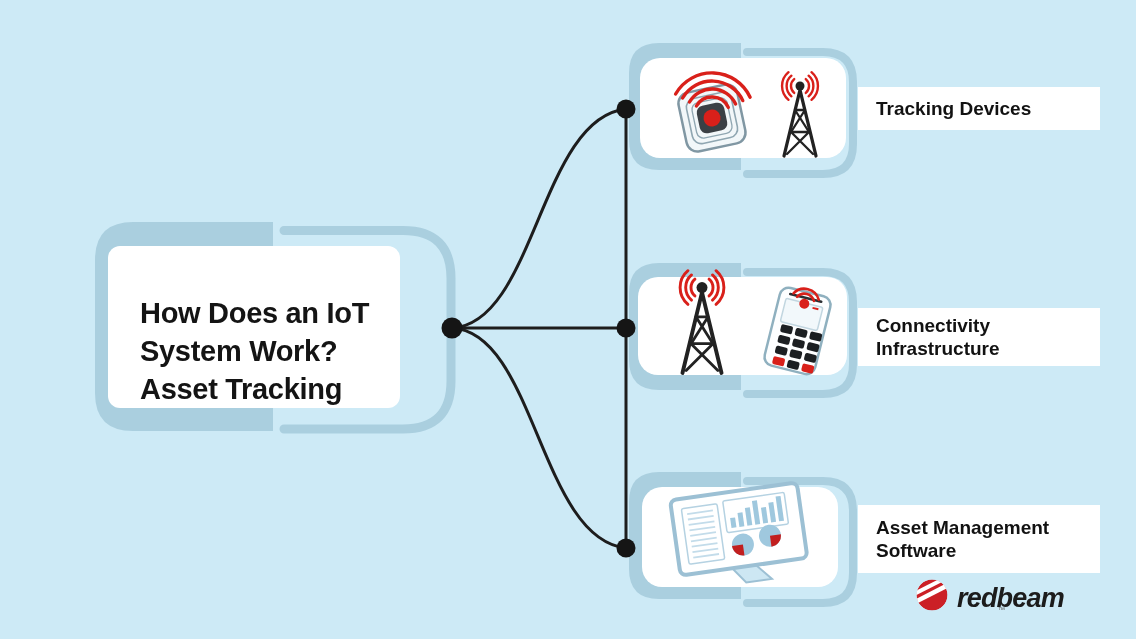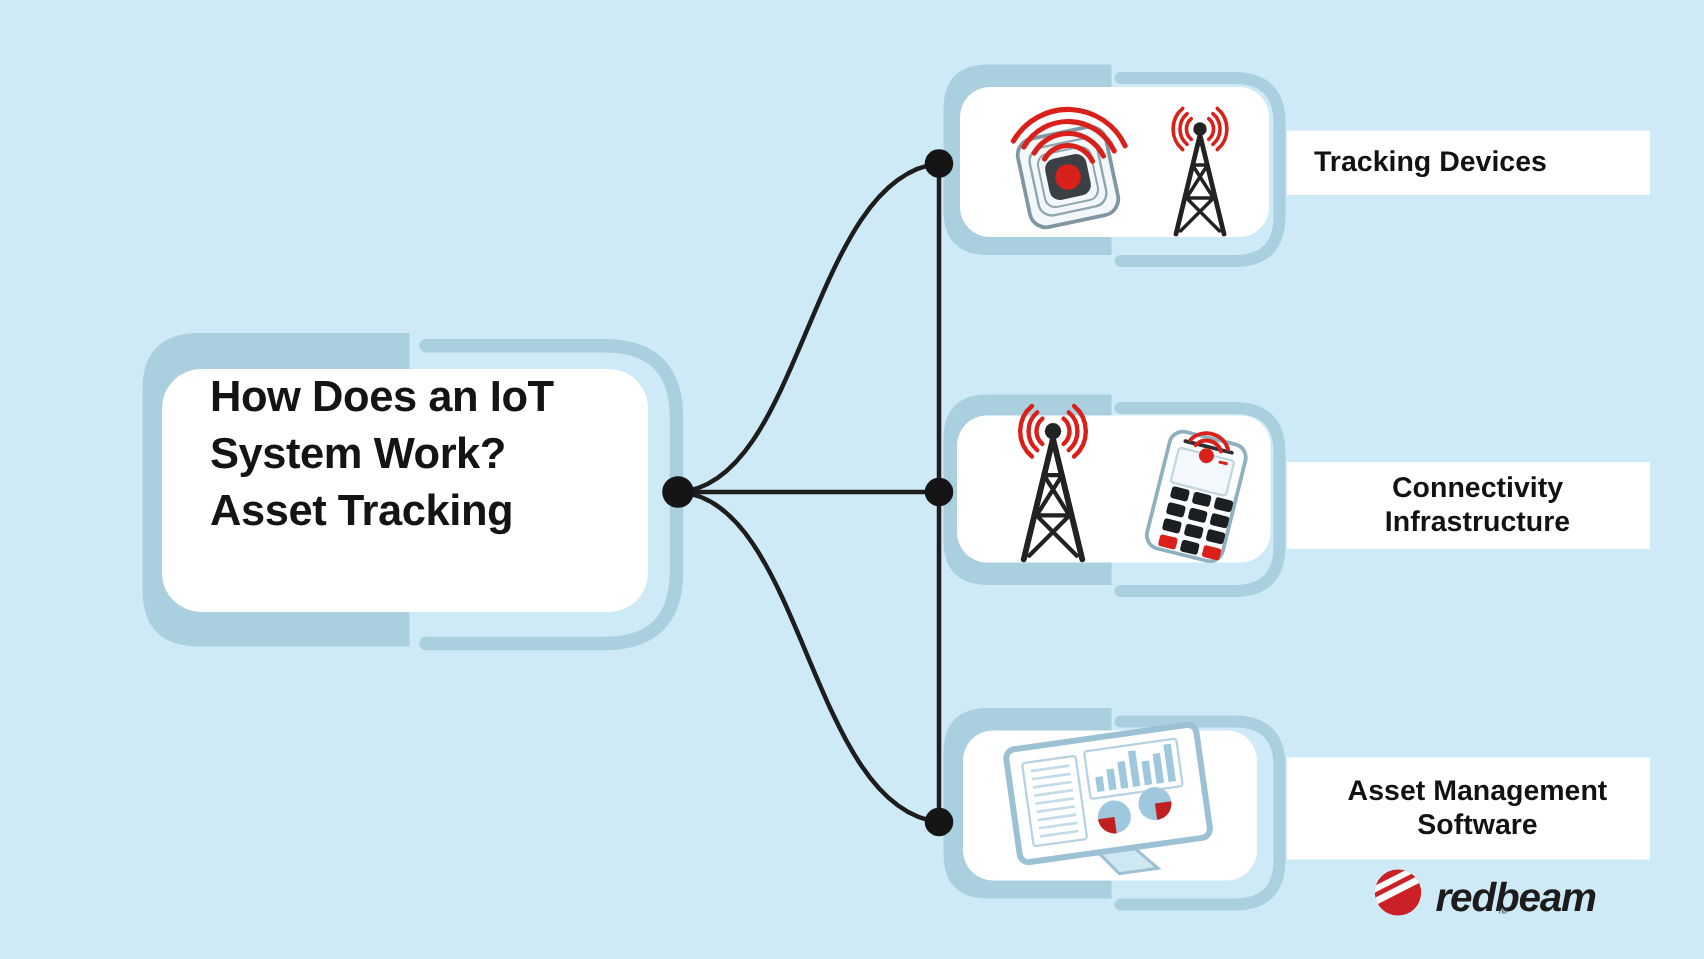--- a/index.html
+++ b/index.html
@@ -1,30 +1,30 @@
 <!DOCTYPE html>
 <html><head>
 <meta charset="utf-8">
 <style>
   html,body{margin:0;padding:0;}
   body{font-family:"Liberation Sans","DejaVu Sans",sans-serif;background:#cdeaf6;}
   .stage{position:relative;width:1136px;height:639px;background:#cdeaf6;overflow:hidden;}
   .underlay{position:absolute;left:0;top:0;}
   .card{position:absolute;background:#ffffff;}
-  .main-card{left:108px;top:246px;width:324px;height:162px;border-radius:26px;
-    display:flex;flex-direction:column;justify-content:flex-start;padding-left:32px;box-sizing:border-box;}
+  .main-card{left:108px;top:246px;width:292px;height:162px;border-radius:12px;
+    display:flex;flex-direction:column;justify-content:flex-end;padding-left:32px;box-sizing:border-box;}
   .main-title{font-size:29px;line-height:38px;font-weight:bold;color:#141414;letter-spacing:-0.3px;}
   .main-title span{display:block;}
   .node-card{border-radius:20px;}
   .n1{left:640px;top:58px;width:206px;height:100px;}
   .n2{left:638px;top:277px;width:209px;height:98px;}
   .n3{left:642px;top:487px;width:196px;height:100px;}
   .node-card svg{display:block;overflow:visible;}
   .bar{position:absolute;left:858px;width:242px;background:#ffffff;display:flex;align-items:center;
-    padding-left:18px;padding-right:6px;box-sizing:border-box;text-align:center;}
+    padding-left:18px;padding-right:6px;box-sizing:border-box;}
   .bar .bar-label{font-size:19px;line-height:23px;font-weight:bold;color:#121212;}
   .bar1{top:87px;height:43px;}
   .bar2{top:308px;height:58px;}
   .bar3{top:505px;height:68px;}
   .logo{position:absolute;left:914px;top:576px;display:flex;align-items:flex-end;}
   .logo-text{font-size:27px;font-weight:bold;font-style:italic;color:#1c1c1c;letter-spacing:-0.8px;margin-left:5px;}
   .tm{position:absolute;left:998px;top:606px;font-size:7px;color:#555;font-style:normal;}
 </style>
 </head>
 <body>

